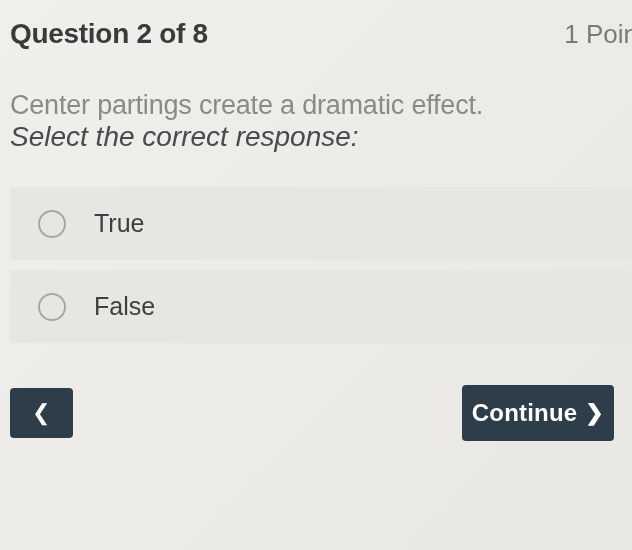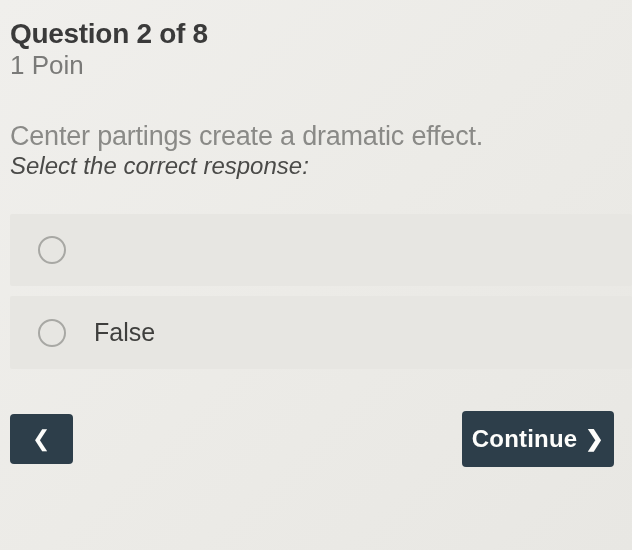--- a/index.html
+++ b/index.html
@@ -11,21 +11,20 @@
       padding: 18px 0 18px 10px;
       overflow: hidden;
       position: relative;
     }
     .header-row {
       display: flex;
       justify-content: space-between;
       align-items: baseline;
       margin-bottom: 40px;
       padding-right: 0;
-      flex-direction: column;
     }
     .question-counter {
       font-size: 28px;
       font-weight: 600;
       color: #3a3a3a;
       letter-spacing: -0.3px;
     }
     .points {
       font-size: 26px;
       color: #7a7a78;
@@ -33,21 +32,21 @@
       padding-right: 0;
       margin-right: -6px;
     }
     .question-text {
       font-size: 27px;
       color: #8a8a87;
       font-weight: 400;
       letter-spacing: -0.2px;
     }
     .instruction {
-      font-size: 24px;
+      font-size: 28px;
       font-style: italic;
       color: #4a4a48;
       margin-bottom: 34px;
       font-weight: 400;
     }
     .options {
       display: flex;
       flex-direction: column;
       gap: 10px;
       margin-bottom: 42px;
@@ -112,20 +111,21 @@
   <div class="points">1 Poin</div>
 </div>
 
 <div class="question-text">Center partings create a dramatic effect.</div>
 
 <div class="instruction">Select the correct response:</div>
 
 <div class="options">
   <div class="option-row">
     <span class="radio"></span>
+    <span class="option-label">True</span>
   </div>
   <div class="option-row">
     <span class="radio"></span>
     <span class="option-label">False</span>
   </div>
 </div>
 
 <div class="nav-row">
   <button class="nav-btn">
     <span class="chevron">❮</span>

